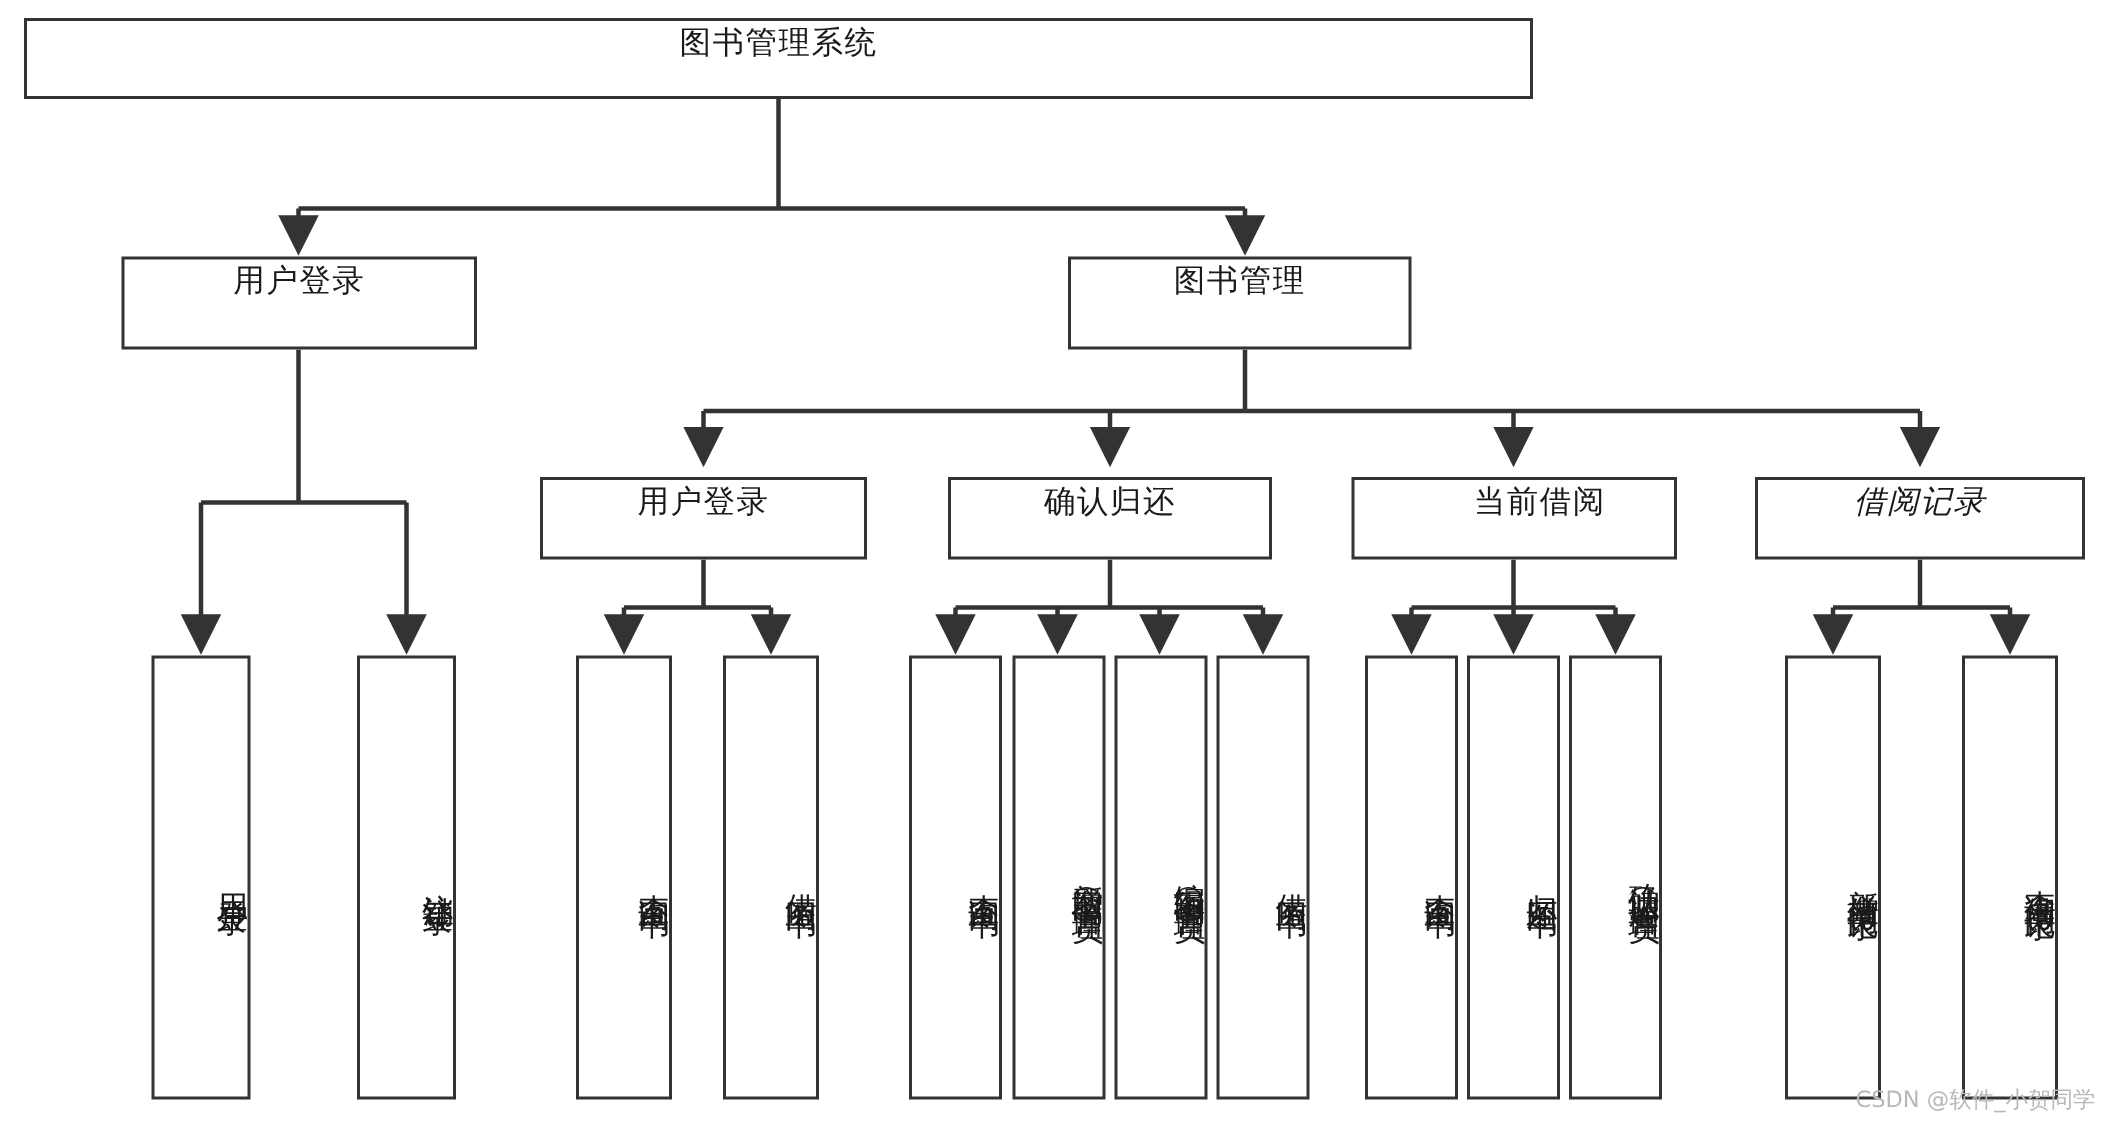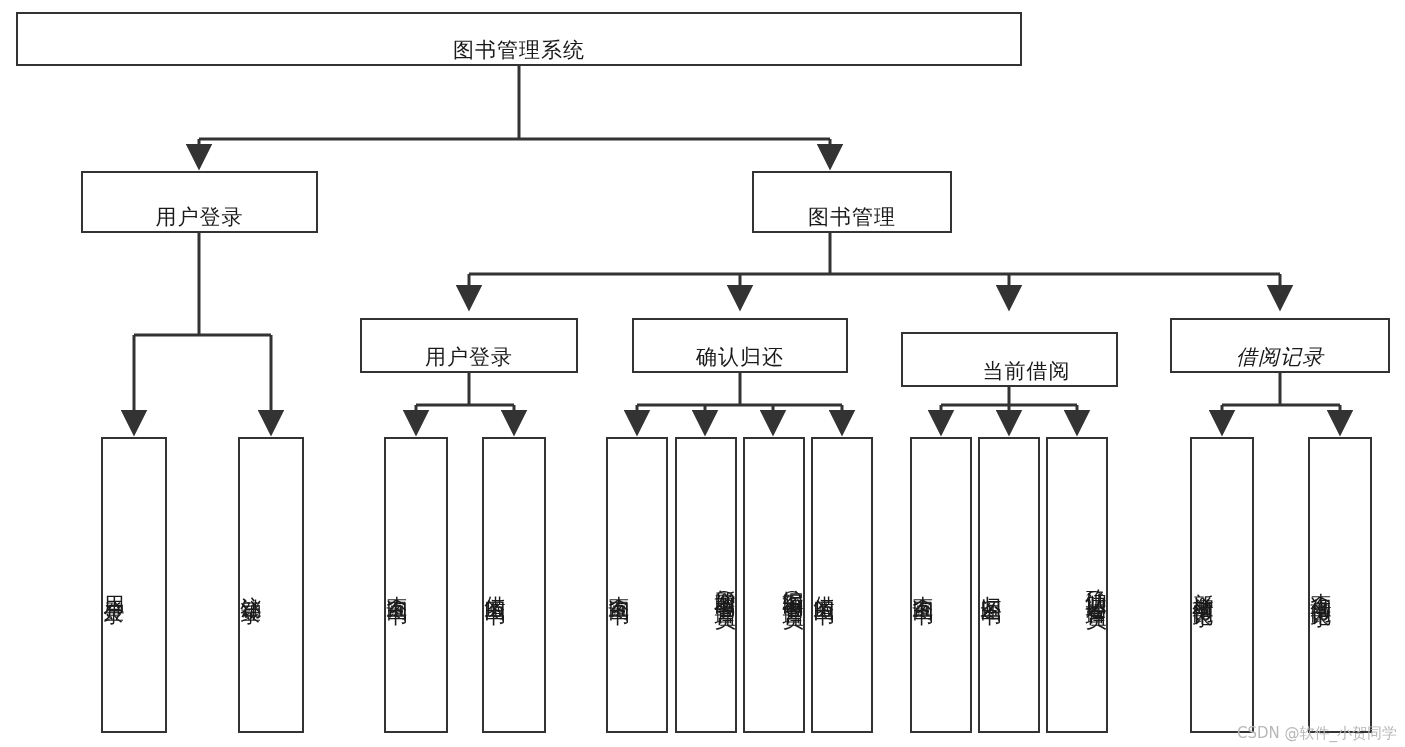--- a/index.html
+++ b/index.html
@@ -22,21 +22,21 @@
     width: 1405px;
     height: 747px;
     pointer-events: none;
   }
   .node {
     position: absolute;
     box-sizing: border-box;
     border: 2px solid #333333;
     background: #ffffff;
     display: flex;
-    align-items: flex-end;
+    align-items: flex-start;
     justify-content: center;
     color: #1a1a1a;
   }
   .node.h {
     font-size: 21px;
     letter-spacing: 1px;
   }
   .node.v {
     writing-mode: vertical-rl;
     text-orientation: upright;
@@ -123,31 +123,31 @@
     </g>
   </svg>
 
   <div class="node h" style="left:16px; top:12px; width:1006px; height:54px;">
     <span class="lbl">图书管理系统</span>
   </div>
 
   <div class="node h" style="left:81px; top:171px; width:237px; height:62px;">
     <span class="lbl">用户登录</span>
   </div>
-  <div class="node h" style="left:712px; top:171px; width:200px; height:62px;margin-left:40px;">
+  <div class="node h" style="left:712px; top:171px; width:229px; height:62px;">
     <span class="lbl">图书管理</span>
   </div>
 
   <div class="node h" style="left:360px; top:318px; width:218px; height:55px;">
     <span class="lbl">用户登录</span>
   </div>
   <div class="node h" style="left:632px; top:318px; width:216px; height:55px;">
     <span class="lbl">确认归还</span>
   </div>
-  <div class="node h" style="left:901px; top:332px; width:217px; height:55px;padding-left:34px;">
+  <div class="node h" style="left:901px; top:318px; width:217px; height:55px;padding-left:34px;">
     <span class="lbl">当前借阅</span>
   </div>
   <div class="node h" style="left:1170px; top:318px; width:220px; height:55px;font-style:italic;">
     <span class="lbl">借阅记录</span>
   </div>
 
   <div class="node v" style="left:101px; top:437px; width:66px; height:296px;">
     <span class="lbl">用户登录</span>
   </div>
   <div class="node v" style="left:238px; top:437px; width:66px; height:296px;">

